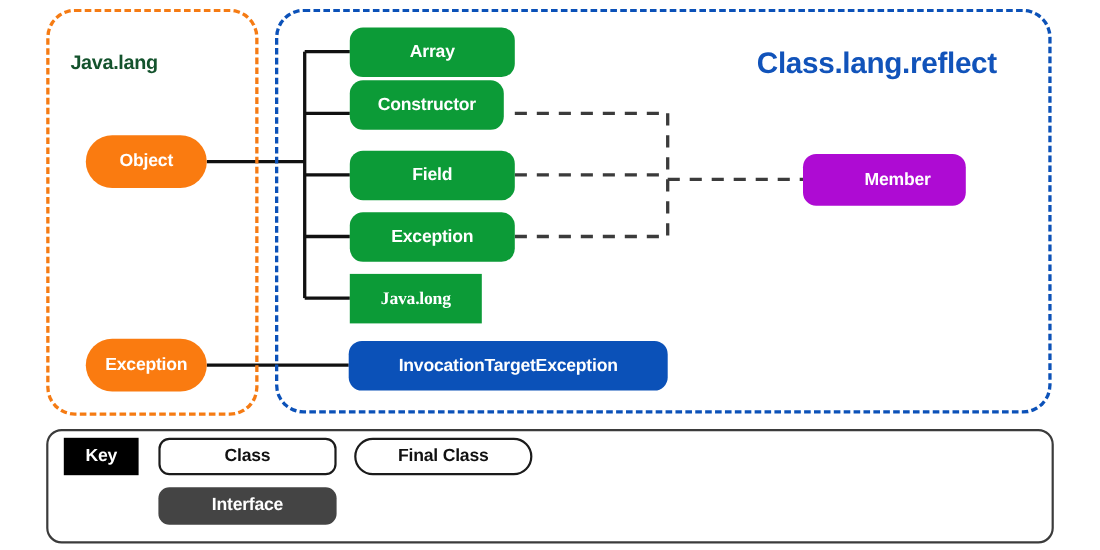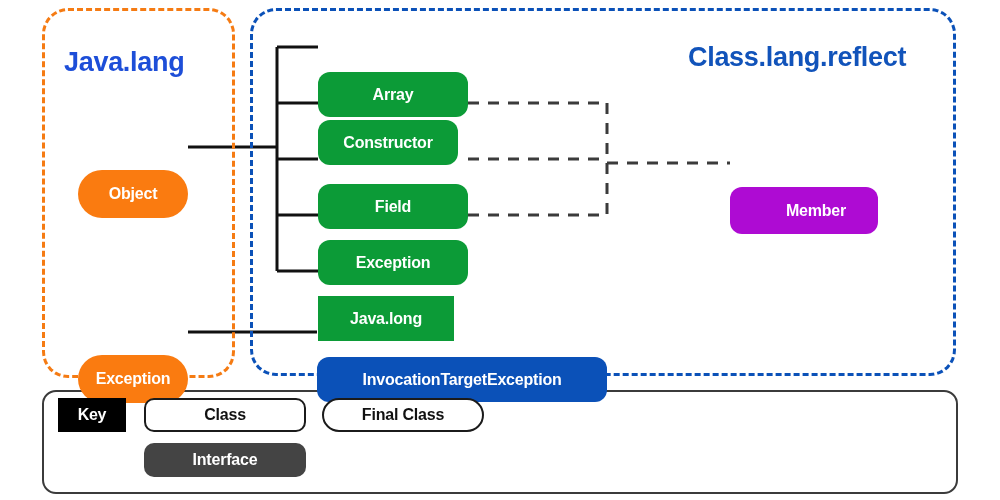--- a/index.html
+++ b/index.html
@@ -47,22 +47,22 @@
   }
   .panel-title {
     position: absolute;
     font-weight: bold;
     white-space: nowrap;
     letter-spacing: -0.3px;
   }
   .title-lang {
     left: 64px;
     top: 47px;
-    font-size: 27px;
-    color: #1d4ed8;
+    font-size: 18px;
+    color: #14532d;
   }
   .title-reflect {
     left: 688px;
     top: 42px;
     font-size: 27px;
     color: #1153BA;
   }
 
   
   .node {
@@ -71,21 +71,20 @@
     display: flex;
     align-items: center;
     justify-content: center;
     color: #ffffff;
     font-weight: bold;
     font-size: 16px;
     text-align: left;
     white-space: nowrap;
     letter-spacing: -0.2px;
     z-index: 3;
-    margin-top: 47px;
   }
   .n-orange { background: #FA7B10; border-radius: 24px; }
   .n-green  { background: #0C9B37; border-radius: 12px; }
   .n-green-final { background: #0C9B37; border-radius: 0; }
   .n-blue   { background: #0B51B8; border-radius: 12px; }
   .n-purple { background: #AE0BD3; border-radius: 12px; padding-left: 24px; }
 
   
   .legend {
     position: absolute;
@@ -180,21 +179,21 @@
   <div class="panel-title title-lang">Java.lang</div>
   <div class="panel-title title-reflect">Class.lang.reflect</div>
 
   <div class="node n-orange" style="left:78px; top:123px; width:110px; height:48px;">Object</div>
   <div class="node n-orange" style="left:78px; top:308px; width:110px; height:48px;">Exception</div>
 
   <div class="node n-green" style="left:318px; top:25px; width:150px; height:45px;">Array</div>
   <div class="node n-green" style="left:318px; top:73px; width:140px; height:45px;">Constructor</div>
   <div class="node n-green" style="left:318px; top:137px; width:150px; height:45px;">Field</div>
   <div class="node n-green" style="left:318px; top:193px; width:150px; height:45px;">Exception</div>
-  <div class="node n-green-final" style="left:318px; top:249px; width:136px; height:45px;">Java.long</div>
+  <div class="node n-green-final" style="left:318px; top:249px; width:120px; height:45px;font-family:Liberation Serif, serif;">Java.long</div>
 
   <div class="node n-blue" style="left:317px; top:310px; width:290px; height:45px;">InvocationTargetException</div>
 
   <div class="node n-purple" style="left:730px; top:140px; width:148px; height:47px;">Member</div>
 
   <div class="legend"></div>
   <div class="key-chip">Key</div>
   <div class="lg-chip lg-final">Final Class</div>
   <div class="lg-chip lg-class">Class</div>
   <div class="lg-chip lg-interface">Interface</div>

